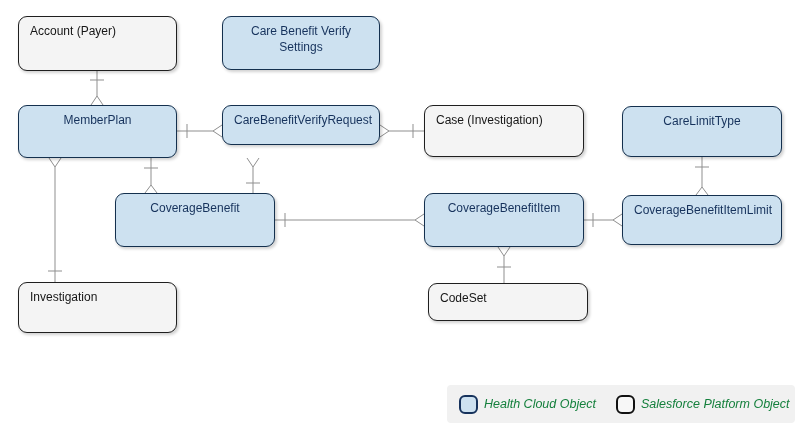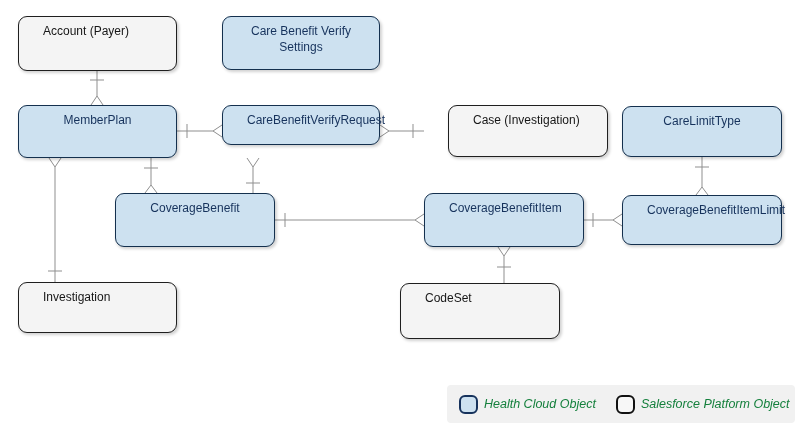--- a/index.html
+++ b/index.html
@@ -3,21 +3,21 @@
 <meta charset="utf-8">
 <style>
   html,body{margin:0;padding:0;background:#ffffff;}
   #canvas{
     position:relative;width:800px;height:441px;background:#ffffff;overflow:hidden;
     font-family:"Liberation Sans", sans-serif;
   }
   svg.wires{position:absolute;left:0;top:0;pointer-events:none;}
   .node{
     position:absolute;box-sizing:border-box;border-radius:9px;
-    padding:7px 24px;font-size:12px;line-height:1.3;
+    padding:7px 11px;font-size:12px;line-height:1.3;
     box-shadow:1.5px 2px 3px rgba(0,0,0,0.18);
     white-space:nowrap;
   }
   .node.wrap{white-space:normal;}
   .node.hc{
     background:#CDE1F0;border:1.6px solid #14304E;color:#16325C;text-align:center;
   }
   .node.sp{
     background:#F4F4F4;border:1.6px solid #1F1F1F;color:#161616;
   }
@@ -56,33 +56,33 @@
   </svg>
 
   <div class="node sp" style="left:18px;top:16px;width:159px;height:55px;">Account (Payer)</div>
 
   <div class="node hc wrap" style="left:222px;top:16px;width:158px;height:54px;">Care Benefit Verify Settings</div>
 
   <div class="node hc" style="left:18px;top:105px;width:159px;height:53px;">MemberPlan</div>
 
   <div class="node hc" style="left:222px;top:105px;width:158px;height:40px;">CareBenefitVerifyRequest</div>
 
-  <div class="node sp" style="left:424px;top:105px;width:160px;height:52px;margin-left:24px;">Case (Investigation)</div>
+  <div class="node sp" style="left:424px;top:105px;width:160px;height:52px;">Case (Investigation)</div>
 
   <div class="node hc" style="left:622px;top:106px;width:160px;height:51px;">CareLimitType</div>
 
   <div class="node hc" style="left:115px;top:193px;width:160px;height:54px;">CoverageBenefit</div>
 
   <div class="node hc" style="left:424px;top:193px;width:160px;height:54px;">CoverageBenefitItem</div>
 
   <div class="node hc" style="left:622px;top:195px;width:160px;height:50px;">CoverageBenefitItemLimit</div>
 
   <div class="node sp" style="left:18px;top:282px;width:159px;height:51px;">Investigation</div>
 
-  <div class="node sp" style="left:400px;top:283px;width:160px;height:56px;">CodeSet</div>
+  <div class="node sp" style="left:428px;top:283px;width:160px;height:38px;">CodeSet</div>
 
   <div id="legend">
     <span class="swatch hc"></span>
     <span class="legend-label">Health Cloud Object</span>
     <span class="swatch sp"></span>
     <span class="legend-label">Salesforce Platform Object</span>
   </div>
 
 </div>
 

